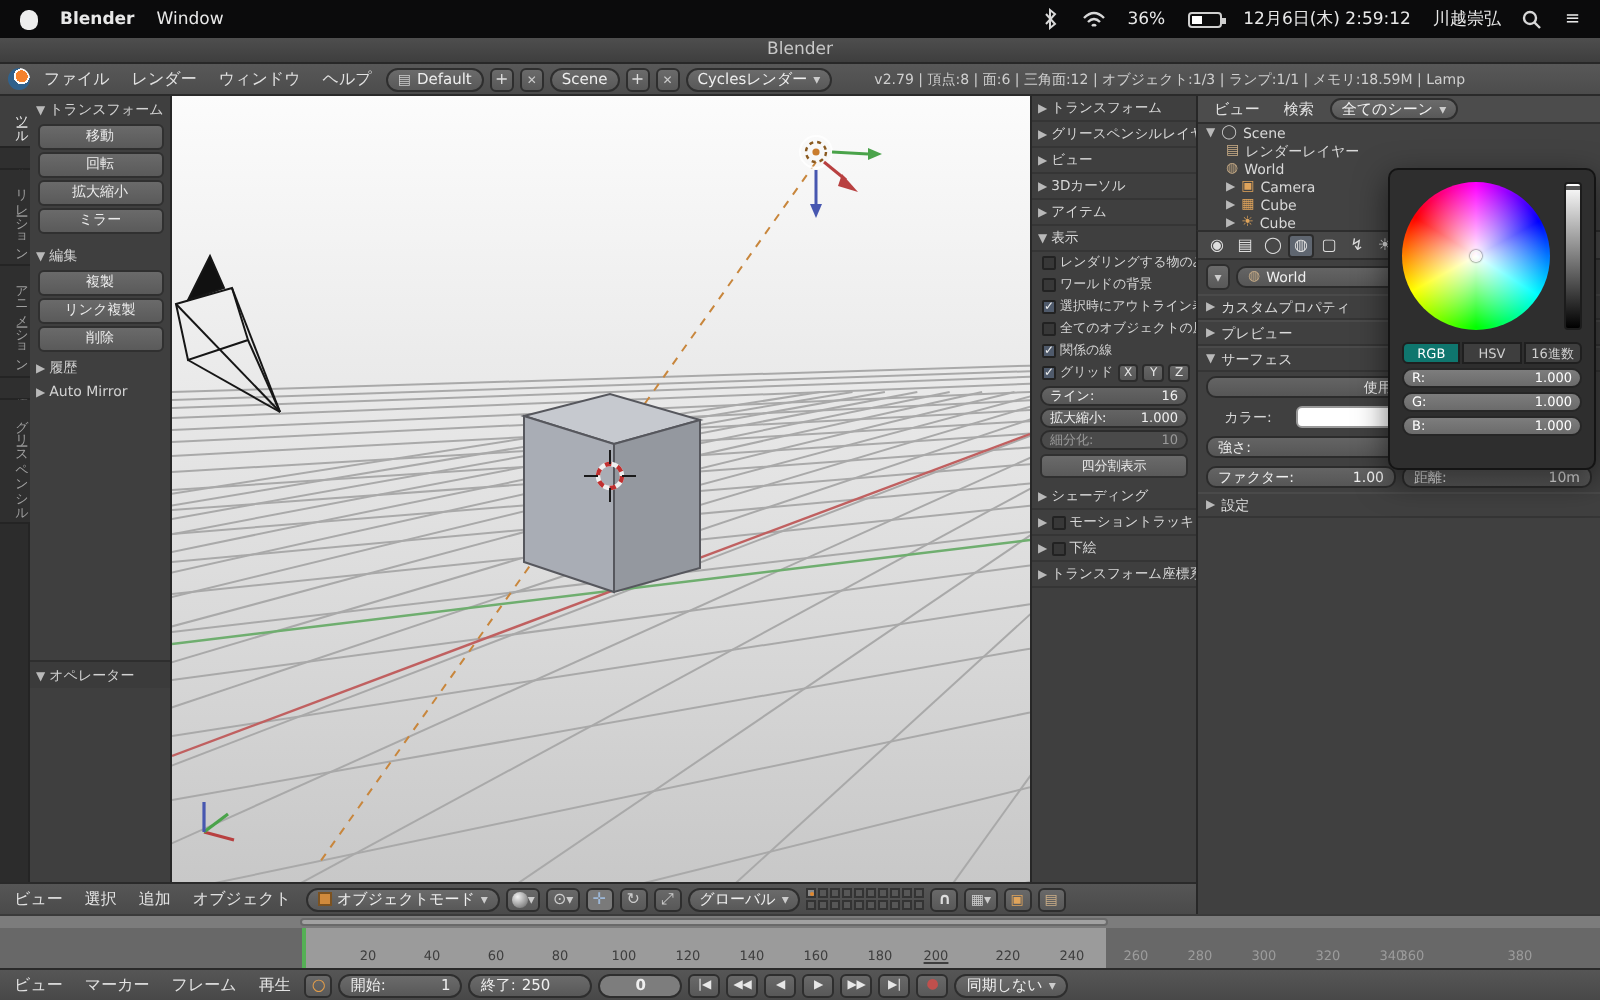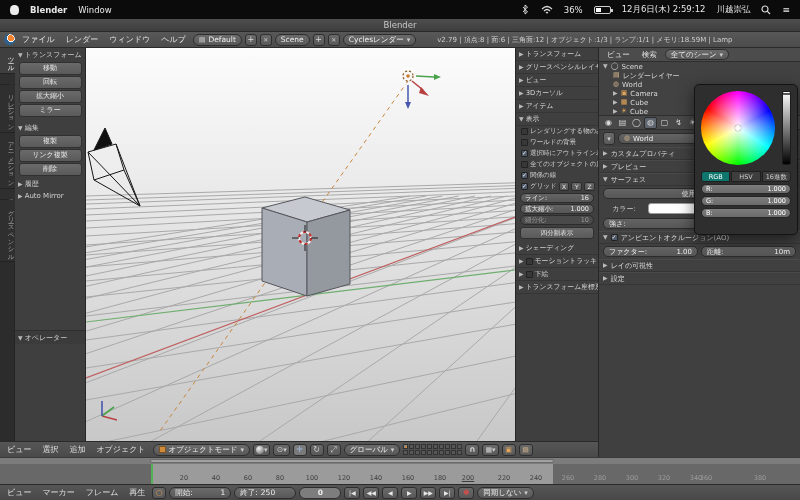--- a/index.html
+++ b/index.html
@@ -498,41 +498,30 @@
   <div class="prow">
     <span style="width:42px;text-align:center;font-size:7px;color:#d5d5d5">カラー:</span>
     <span style="flex:1;height:11px;background:#fff;border:1px solid #9a9a9a;border-radius:3px"></span>
   </div>
   <div class="prow">
     <span class="pfld" style="flex:1">
         <span>強さ:</span>
         <span>1.000</span>
       </span>
   </div>
-  <div class="phdr">
-    <span class="ic i-col"></span>
-    <span class="cb on">
-        <span class="ic i-check"></span>
-      </span>
-    <span>アンビエントオクルージョン(AO)</span>
-  </div>
   <div class="prow">
     <span class="pfld" style="flex:1">
         <span>ファクター:</span>
         <span>1.00</span>
       </span>
     <span class="pfld" style="flex:1">
         <span>距離:</span>
         <span>10m</span>
       </span>
   </div>
-  <div class="phdr">
-      <span class="ic i-exp"></span>
-      <span>レイの可視性</span>
-    </div>
   <div class="phdr">
       <span class="ic i-exp"></span>
       <span>設定</span>
     </div>
 </div>
 
 <div id="popup" class="abs">
   <div id="wheel">
       <span class="cur"></span>
     </div>

